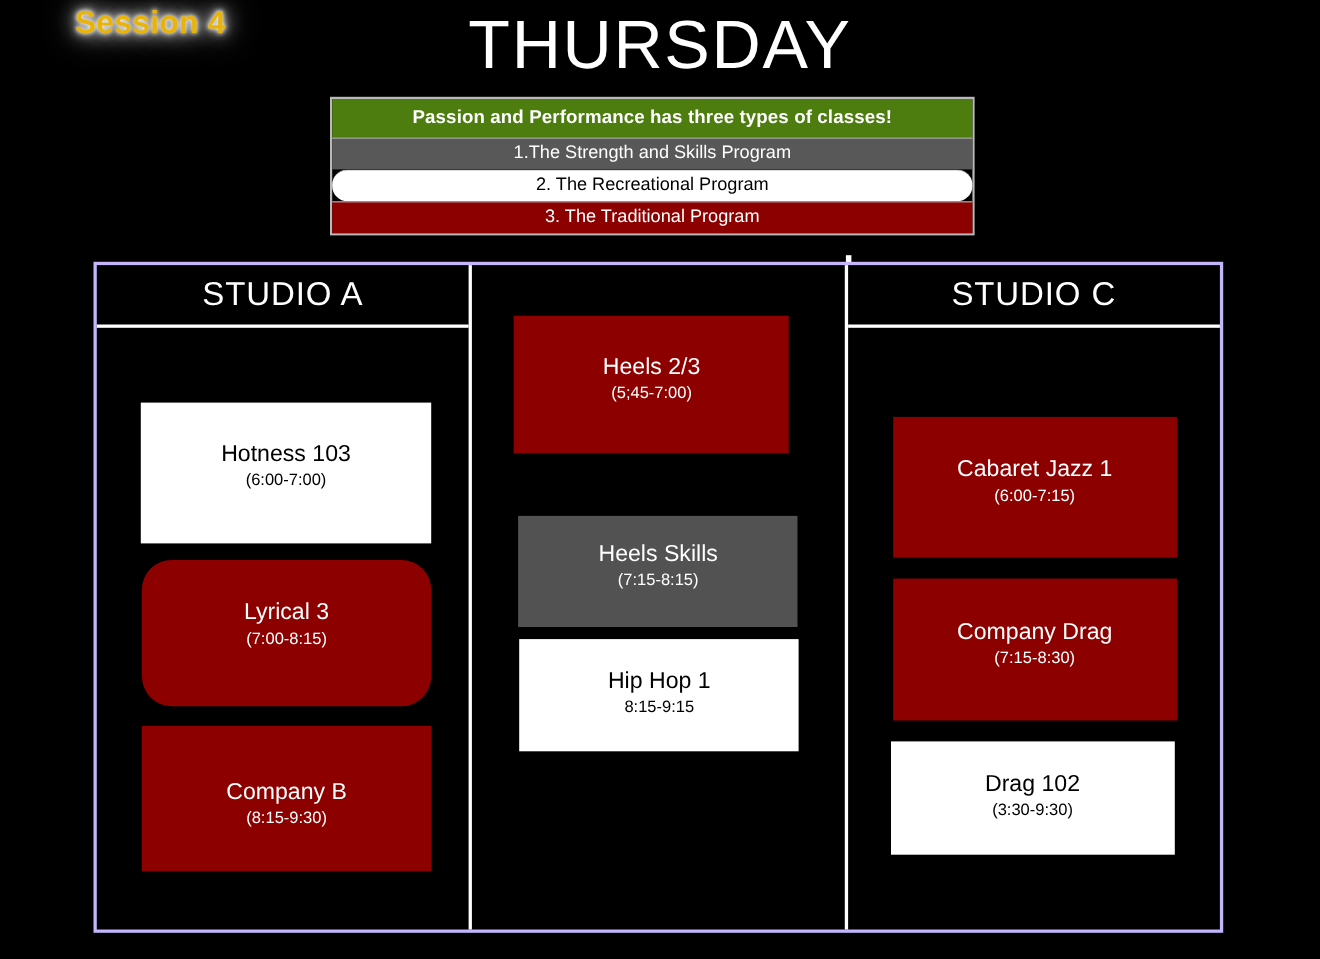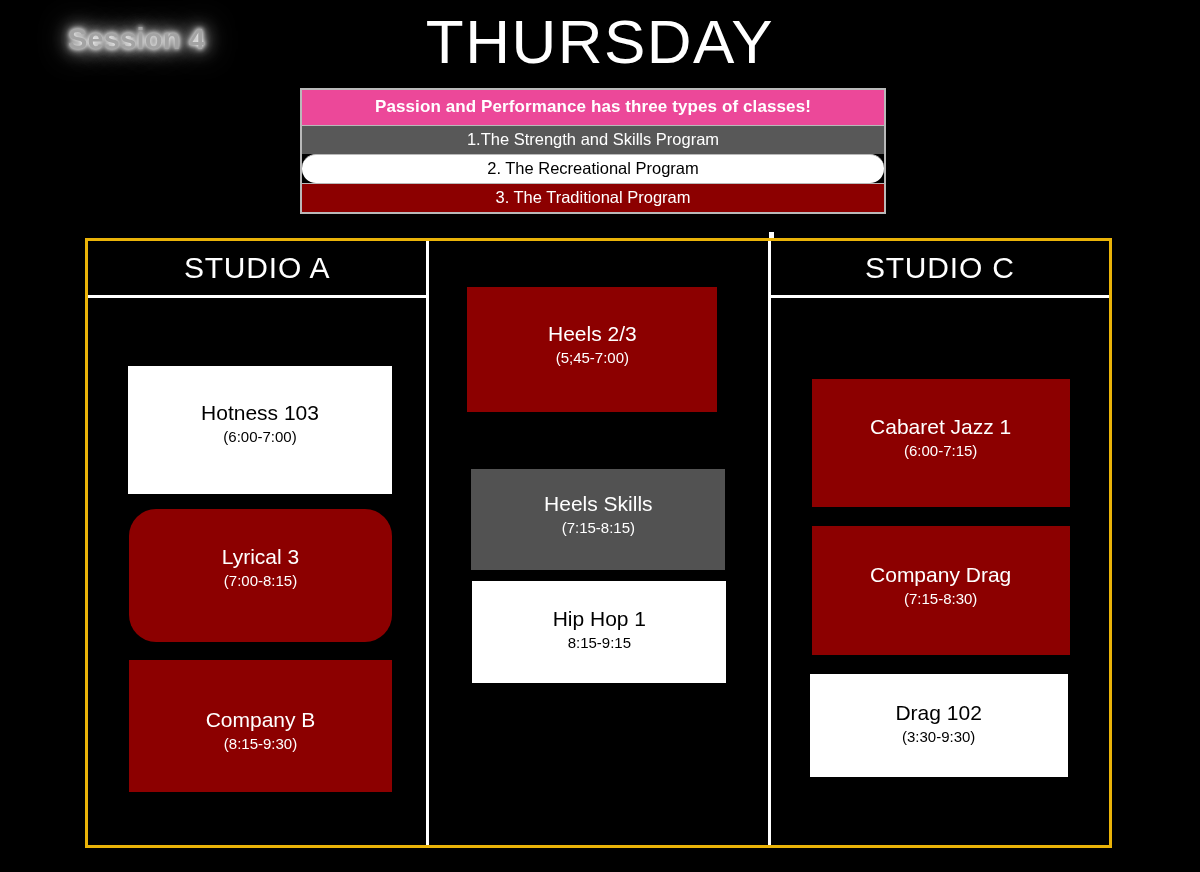--- a/index.html
+++ b/index.html
@@ -13,25 +13,25 @@
     position: relative;
     overflow: hidden;
     font-family: "Liberation Sans", sans-serif;
     color: #ffffff;
   }
 
   
   #session-label {
     position: absolute;
     left: 68px;
-    top: 23px;
+    top: 5px;
     font-size: 29px;
     font-weight: bold;
     letter-spacing: 0.2px;
-    color: #a3a3a3;
+    color: #eab308;
     text-shadow:
       0 0 4px #ffffff,
       0 0 9px #ffffff,
       0 0 18px #e8e8e8,
       0 0 30px #bdbdbd;
     white-space: nowrap;
   }
 
   
   #day-title {
@@ -50,21 +50,21 @@
   
   #legend {
     position: absolute;
     left: 300px;
     top: 88px;
     width: 586px;
     border: 2px solid #b9b9b9;
     box-sizing: border-box;
   }
   .legend-header {
-    background: #ec4899;
+    background: #4d7c0f;
     color: #ffffff;
     font-size: 17px;
     font-weight: bold;
     text-align: center;
     padding: 7px 0 8px 0;
     letter-spacing: 0.1px;
   }
   .legend-row {
     font-size: 16.5px;
     text-align: center;
@@ -76,21 +76,21 @@
   .legend-row.recreational { background: #ffffff; color: #000000; border-radius: 14px; }
   .legend-row.traditional { background: #8c0000; color: #ffffff; }
 
   
   #schedule-table {
     position: absolute;
     left: 85px;
     top: 238px;
     width: 1027px;
     height: 610px;
-    border: 3px solid #eab308;
+    border: 3px solid #c4b5fd;
     box-sizing: border-box;
     display: flex;
   }
   .studio-col {
     flex: 1 1 0;
     display: flex;
     flex-direction: column;
     box-sizing: border-box;
     min-width: 0;
   }

